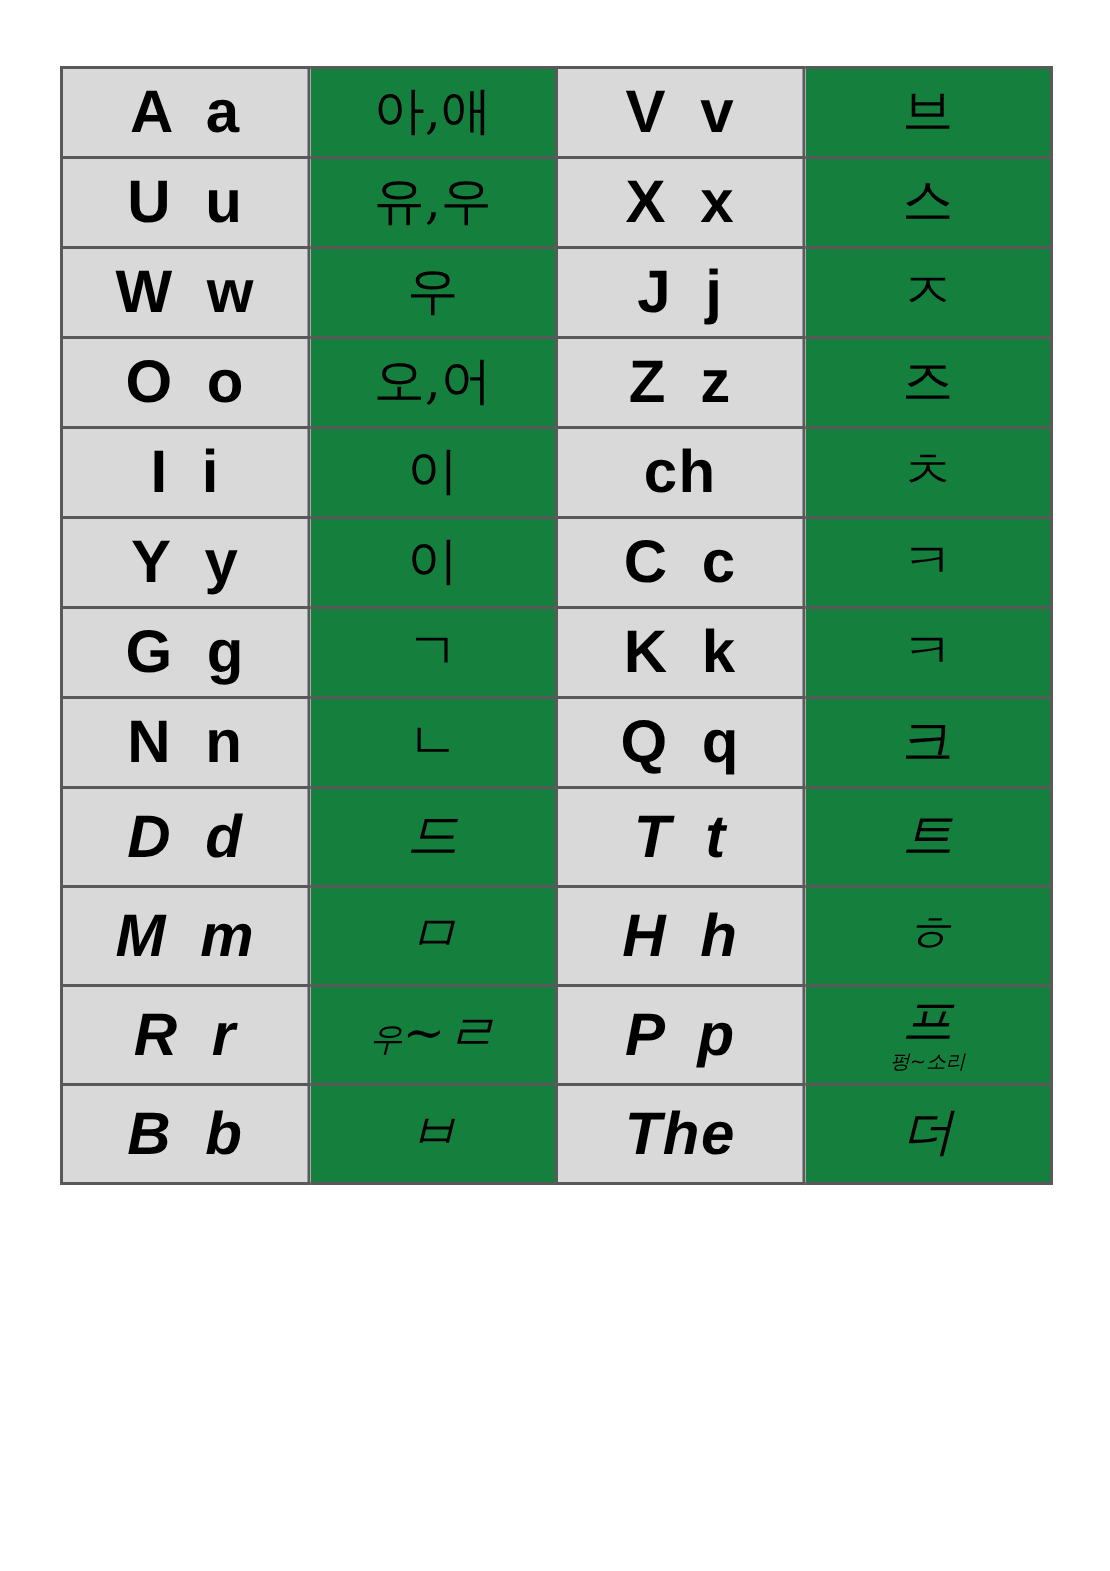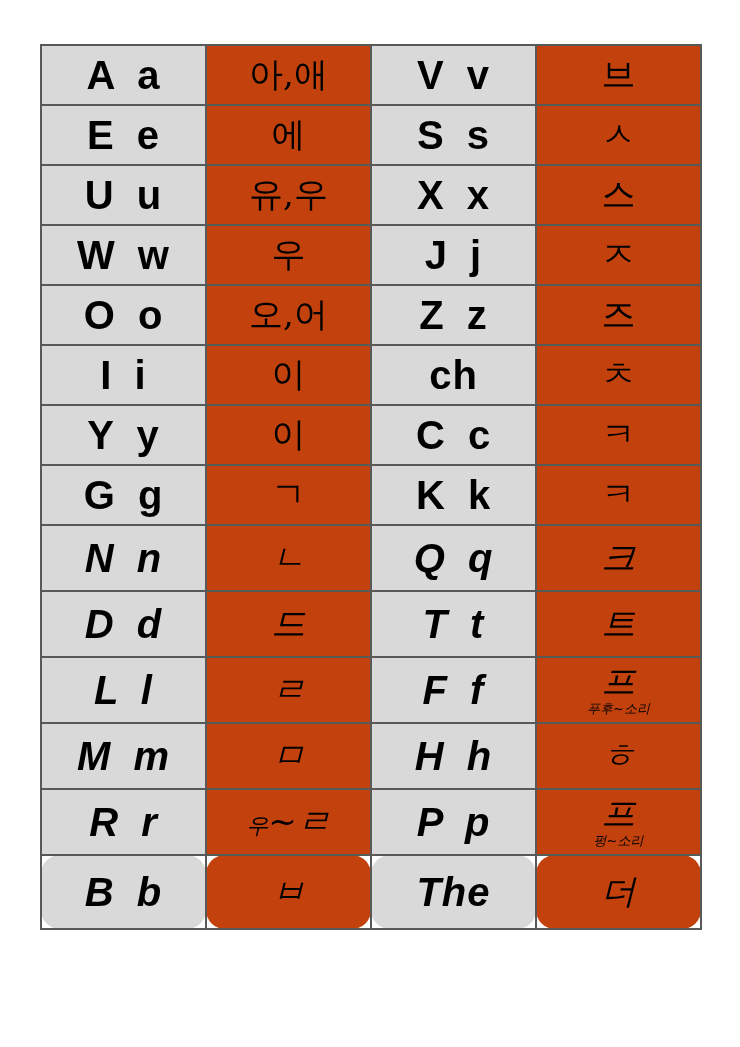--- a/index.html
+++ b/index.html
@@ -32,21 +32,21 @@
     background: #d9d9d9;
     color: #000000;
     font-family: "Liberation Sans", sans-serif;
     font-weight: bold;
     font-size: 40px;
     letter-spacing: 1px;
     word-spacing: 10px;
     height: 58px;
   }
   td.kc {
-    background: #c2410c;
+    background: #15803d;
     color: #000000;
     font-family: "DejaVu Serif", "Liberation Serif", serif;
     font-weight: normal;
     font-size: 34px;
     line-height: 1.1;
     margin-top: 31px;
   }
   .ks {
     font-size: 22px;
   }
@@ -63,26 +63,20 @@
 </head>
 <body>
 
 <table class="chart-table">
   <tbody>
     <tr>
       <td class="lc">A a</td>
       <td class="kc"><span class="ks"></span><span>아,애</span><div class="note"></div></td>
       <td class="lc">V v</td>
       <td class="kc"><span class="ks"></span><span>브</span><div class="note"></div></td>
-    </tr>
-    <tr>
-      <td class="lc">E e</td>
-      <td class="kc"><span class="ks"></span><span>에</span><div class="note"></div></td>
-      <td class="lc">S s</td>
-      <td class="kc"><span class="ks"></span><span>ㅅ</span><div class="note"></div></td>
     </tr>
     <tr>
       <td class="lc">U u</td>
       <td class="kc"><span class="ks"></span><span>유,우</span><div class="note"></div></td>
       <td class="lc">X x</td>
       <td class="kc"><span class="ks"></span><span>스</span><div class="note"></div></td>
     </tr>
     <tr>
       <td class="lc">W w</td>
       <td class="kc"><span class="ks"></span><span>우</span><div class="note"></div></td>
@@ -119,26 +113,20 @@
       <td class="lc">Q q</td>
       <td class="kc"><span class="ks"></span><span>크</span><div class="note"></div></td>
     </tr>
     <tr>
       <td class="lc">D d</td>
       <td class="kc"><span class="ks"></span><span>드</span><div class="note"></div></td>
       <td class="lc">T t</td>
       <td class="kc"><span class="ks"></span><span>트</span><div class="note"></div></td>
     </tr>
     <tr>
-      <td class="lc">L l</td>
-      <td class="kc"><span class="ks"></span><span>ㄹ</span><div class="note"></div></td>
-      <td class="lc">F f</td>
-      <td class="kc"><span class="ks"></span><span>프</span><div class="note">푸후~소리</div></td>
-    </tr>
-    <tr>
       <td class="lc">M m</td>
       <td class="kc"><span class="ks"></span><span>ㅁ</span><div class="note"></div></td>
       <td class="lc">H h</td>
       <td class="kc"><span class="ks"></span><span>ㅎ</span><div class="note"></div></td>
     </tr>
     <tr>
       <td class="lc">R r</td>
       <td class="kc"><span class="ks">우</span><span>~ㄹ</span><div class="note"></div></td>
       <td class="lc">P p</td>
       <td class="kc"><span class="ks"></span><span>프</span><div class="note">펑~소리</div></td>

